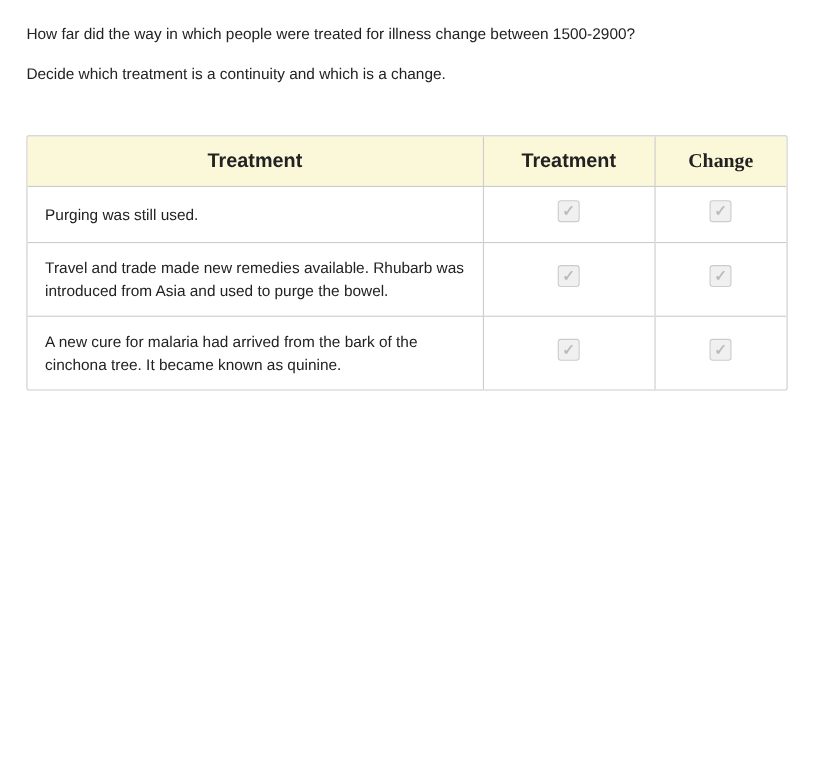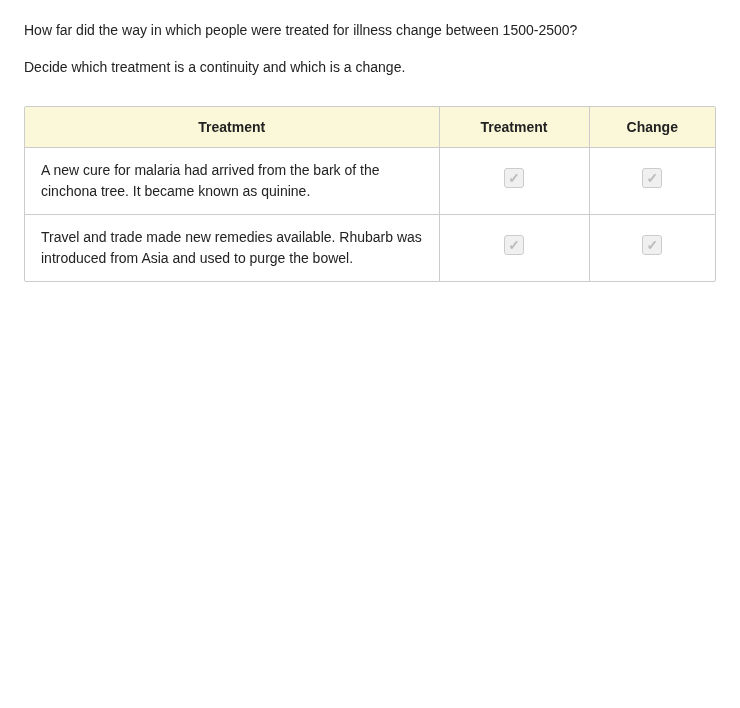--- a/index.html
+++ b/index.html
@@ -20,21 +20,21 @@
     .question-text {
       font-size: 14px;
       line-height: 1.5;
       margin-bottom: 16px;
       color: #222;
     }
 
     .instruction-text {
       font-size: 14px;
       line-height: 1.5;
-      margin-bottom: 28px;
+      margin-bottom: 45px;
       color: #222;
     }
 
     .table-wrapper {
       border: 1px solid #ccc;
       border-radius: 2px;
       overflow: hidden;
     }
 
     table {
@@ -42,34 +42,35 @@
       border-collapse: collapse;
     }
 
     thead tr {
       background-color: #faf8d8;
     }
 
     thead th {
       padding: 12px 16px;
       font-weight: bold;
-      font-size: 14px;
+      font-size: 18px;
       color: #222;
       border-bottom: 1px solid #ccc;
       border-right: 1px solid #ccc;
       text-align: center;
     }
 
     thead th:first-child {
       text-align: center;
       width: 60%;
     }
 
     thead th:last-child {
       border-right: none;
+      font-family: Liberation Serif, serif;
     }
 
     tbody tr {
       border-bottom: 1px solid #ccc;
     }
 
     tbody tr:last-child {
       border-bottom: none;
     }
 
@@ -124,38 +125,43 @@
       left: 50%;
       transform: translate(-50%, -50%);
       color: #bbb;
       font-size: 14px;
       font-weight: bold;
     }
   </style>
 </head>
 <body>
 
-<p class="question-text">How far did the way in which people were treated for illness change between 1500-2500?</p>
+<p class="question-text">How far did the way in which people were treated for illness change between 1500-2900?</p>
 <p class="instruction-text">Decide which treatment is a continuity and which is a change.</p>
 
 <div class="table-wrapper">
   <table>
     <thead>
       <tr>
         <th>Treatment</th>
         <th>Treatment</th>
         <th>Change</th>
       </tr>
     </thead>
     <tbody id="table-body">
         <tr>
-          <td>A new cure for malaria had arrived from the bark of the cinchona tree. It became known as quinine.</td>
+          <td>Purging was still used.</td>
           <td class="checkbox-cell"><span class="checkbox-icon checked-gray"></span></td>
           <td class="checkbox-cell"><span class="checkbox-icon checked-gray"></span></td>
         </tr>
         <tr>
           <td>Travel and trade made new remedies available. Rhubarb was introduced from Asia and used to purge the bowel.</td>
           <td class="checkbox-cell"><span class="checkbox-icon checked-gray"></span></td>
           <td class="checkbox-cell"><span class="checkbox-icon checked-gray"></span></td>
         </tr>
+        <tr>
+          <td>A new cure for malaria had arrived from the bark of the cinchona tree. It became known as quinine.</td>
+          <td class="checkbox-cell"><span class="checkbox-icon checked-gray"></span></td>
+          <td class="checkbox-cell"><span class="checkbox-icon checked-gray"></span></td>
+        </tr>
       </tbody>
   </table>
 </div>
 
 </body></html>

